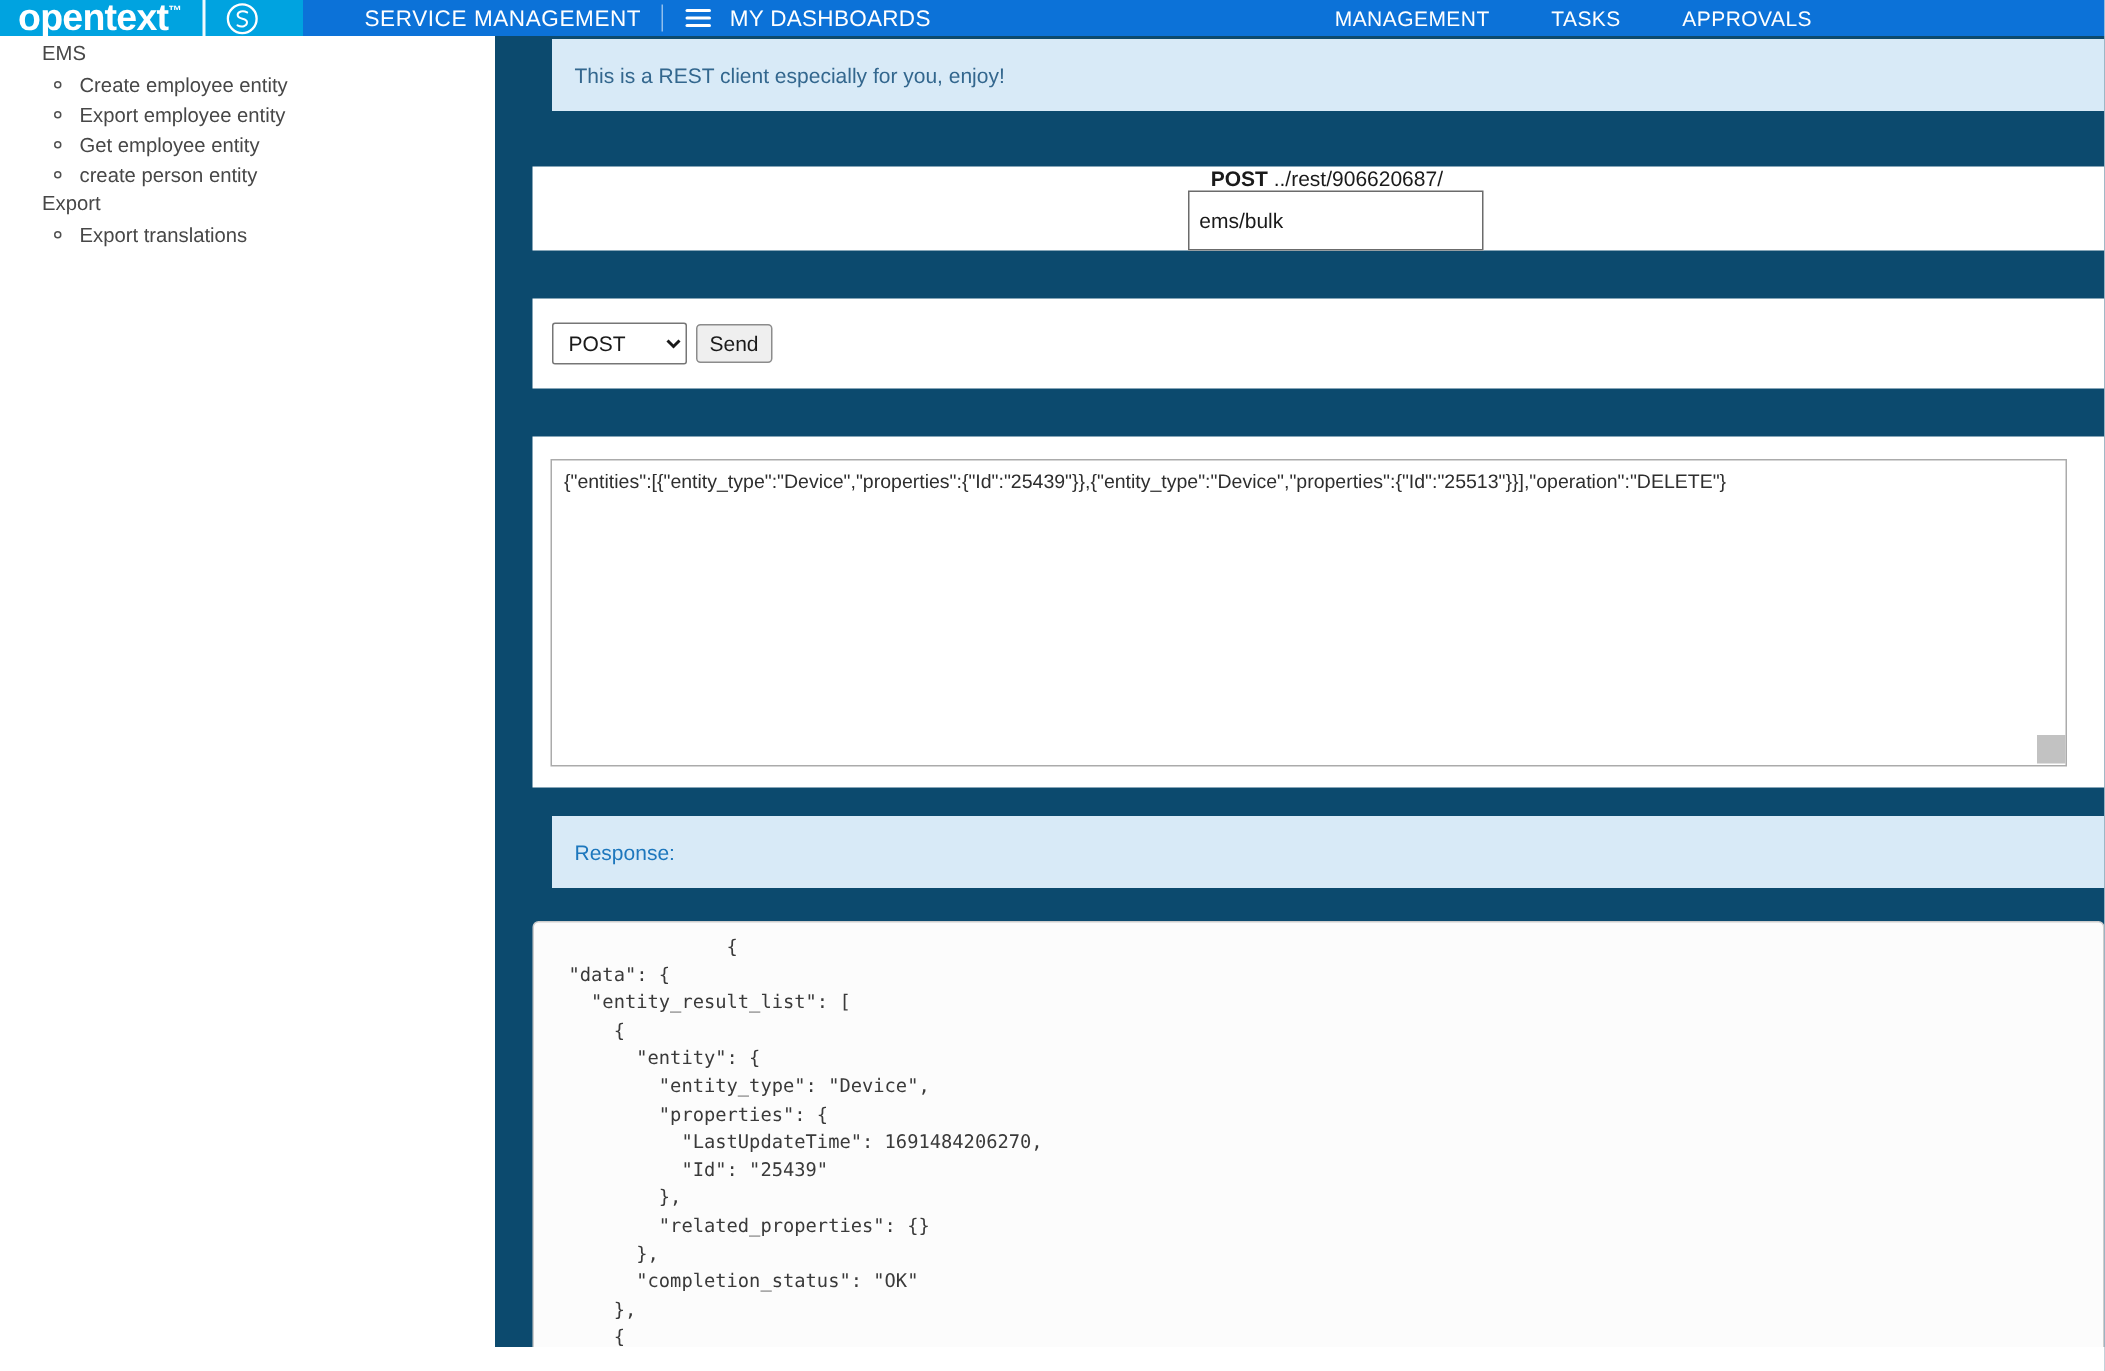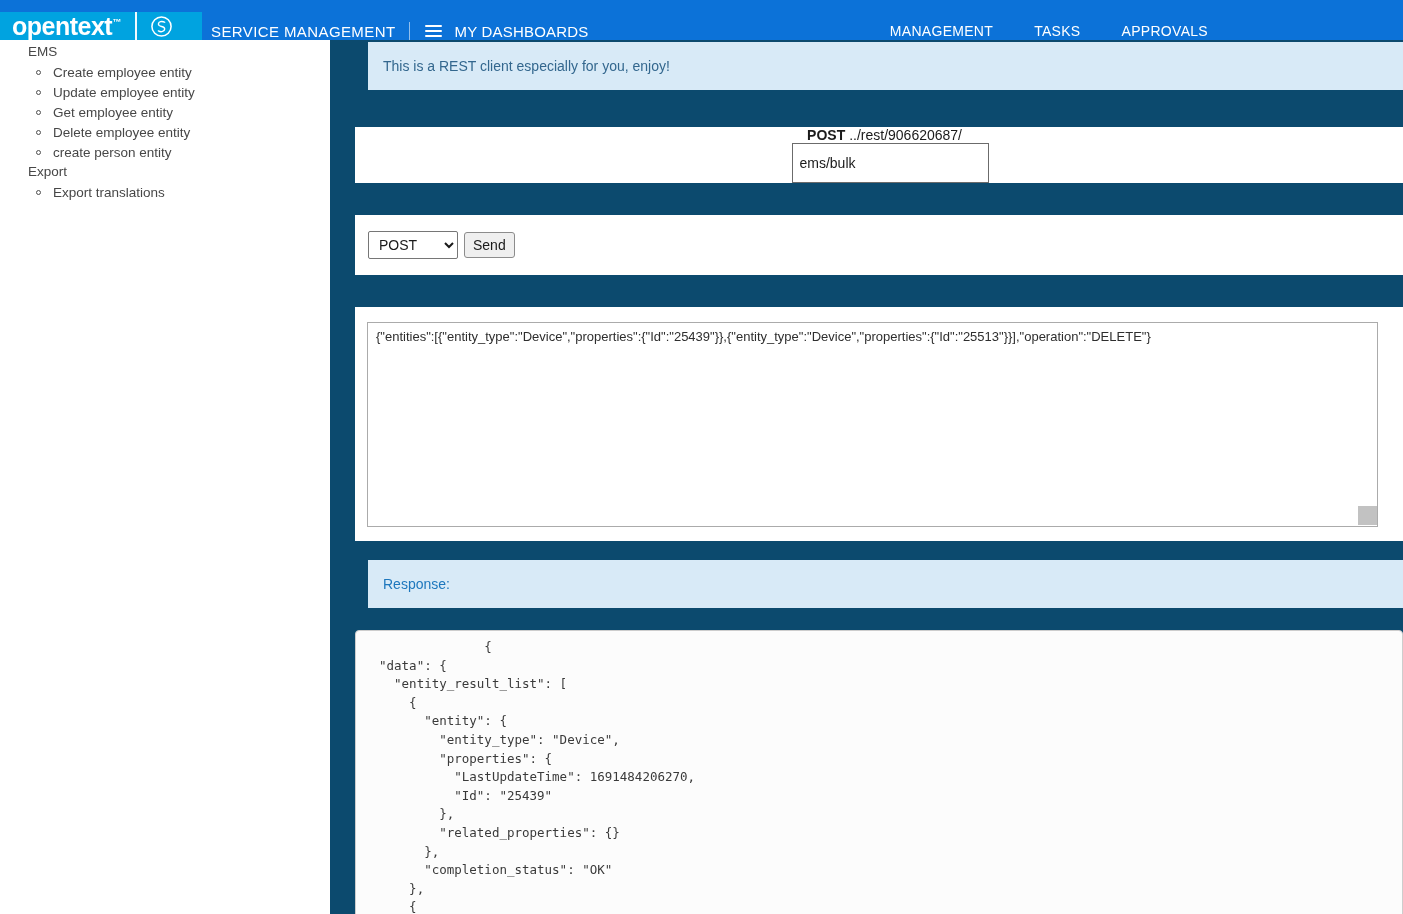--- a/index.html
+++ b/index.html
@@ -1,21 +1,21 @@
 <!DOCTYPE html>
 <html><head>
 <meta charset="utf-8">
 <title>REST Client</title>
 <style>
   * { margin:0; padding:0; box-sizing:border-box; }
   html,body { width:1403px; height:914px; overflow:hidden; background:#fff;
               font-family:"Liberation Sans", sans-serif; }
 
   
-  .topbar { height:40px; display:flex; align-items:flex-end; background:#0c72d8; }
+  .topbar { height:24px; display:flex; align-items:center; background:#0c72d8;gap:32px; }
   .brand { width:202px; background:#00a3e0; display:flex; align-items:center; padding-left:12px; flex:0 0 auto; }
   .logo { color:#fff; font-size:25px; font-weight:bold; letter-spacing:-0.5px; line-height:1; }
   .logo sup { font-size:9px; font-weight:bold; vertical-align:10px; letter-spacing:0; }
   .brand-divider { width:2px; height:28px; background:rgba(255,255,255,.95); margin:0 13px 0 14px; }
   .s-icon { display:flex; align-items:center; }
   .topnav { flex:1; display:flex; align-items:center; padding-left:9px; color:#fff; }
   .product { font-size:15px; font-weight:normal; letter-spacing:.4px; }
   .tb-divider { width:1px; height:18px; background:rgba(255,255,255,.55); margin:0 15px 0 14px; }
   .hamburger { width:17px; height:12px; display:flex; flex-direction:column; justify-content:space-between; cursor:pointer; }
   .hamburger span { display:block; height:2px; background:#fff; border-radius:1px; }
@@ -96,29 +96,25 @@
 <div class="content">
 
   <aside class="sidebar">
     <div class="group-label">EMS</div>
     <div class="side-item">
       <span class="bullet"></span>
       <span>Create employee entity</span>
     </div>
     <div class="side-item">
       <span class="bullet"></span>
-      <span>Update employee entity</span>
+      <span>Export employee entity</span>
     </div>
     <div class="side-item">
       <span class="bullet"></span>
       <span>Get employee entity</span>
-    </div>
-    <div class="side-item">
-      <span class="bullet"></span>
-      <span>Delete employee entity</span>
     </div>
     <div class="side-item">
       <span class="bullet"></span>
       <span>create person entity</span>
     </div>
     <div class="group-label">Export</div>
     <div class="side-item">
       <span class="bullet"></span>
       <span>Export translations</span>
     </div>

